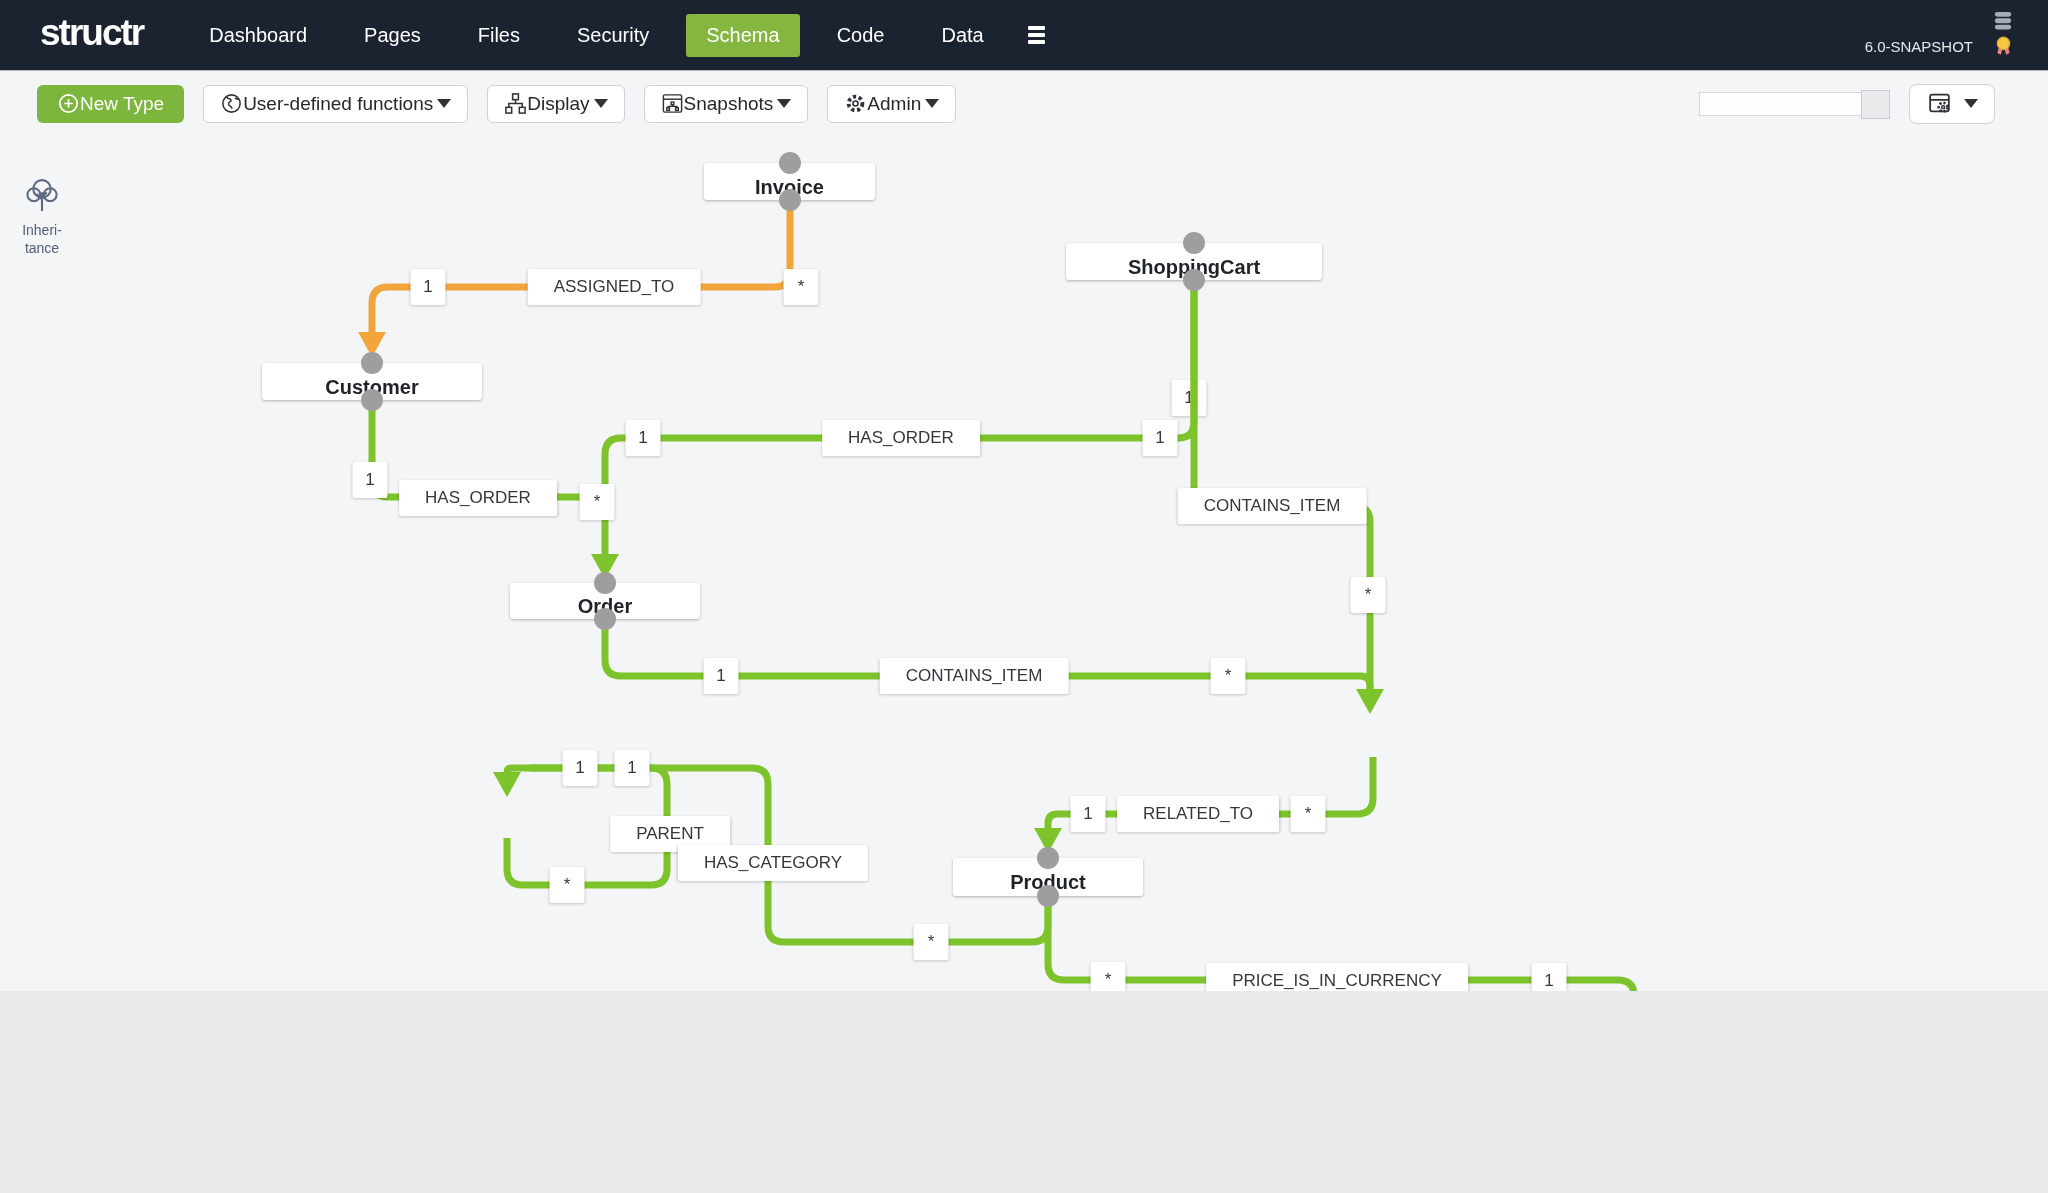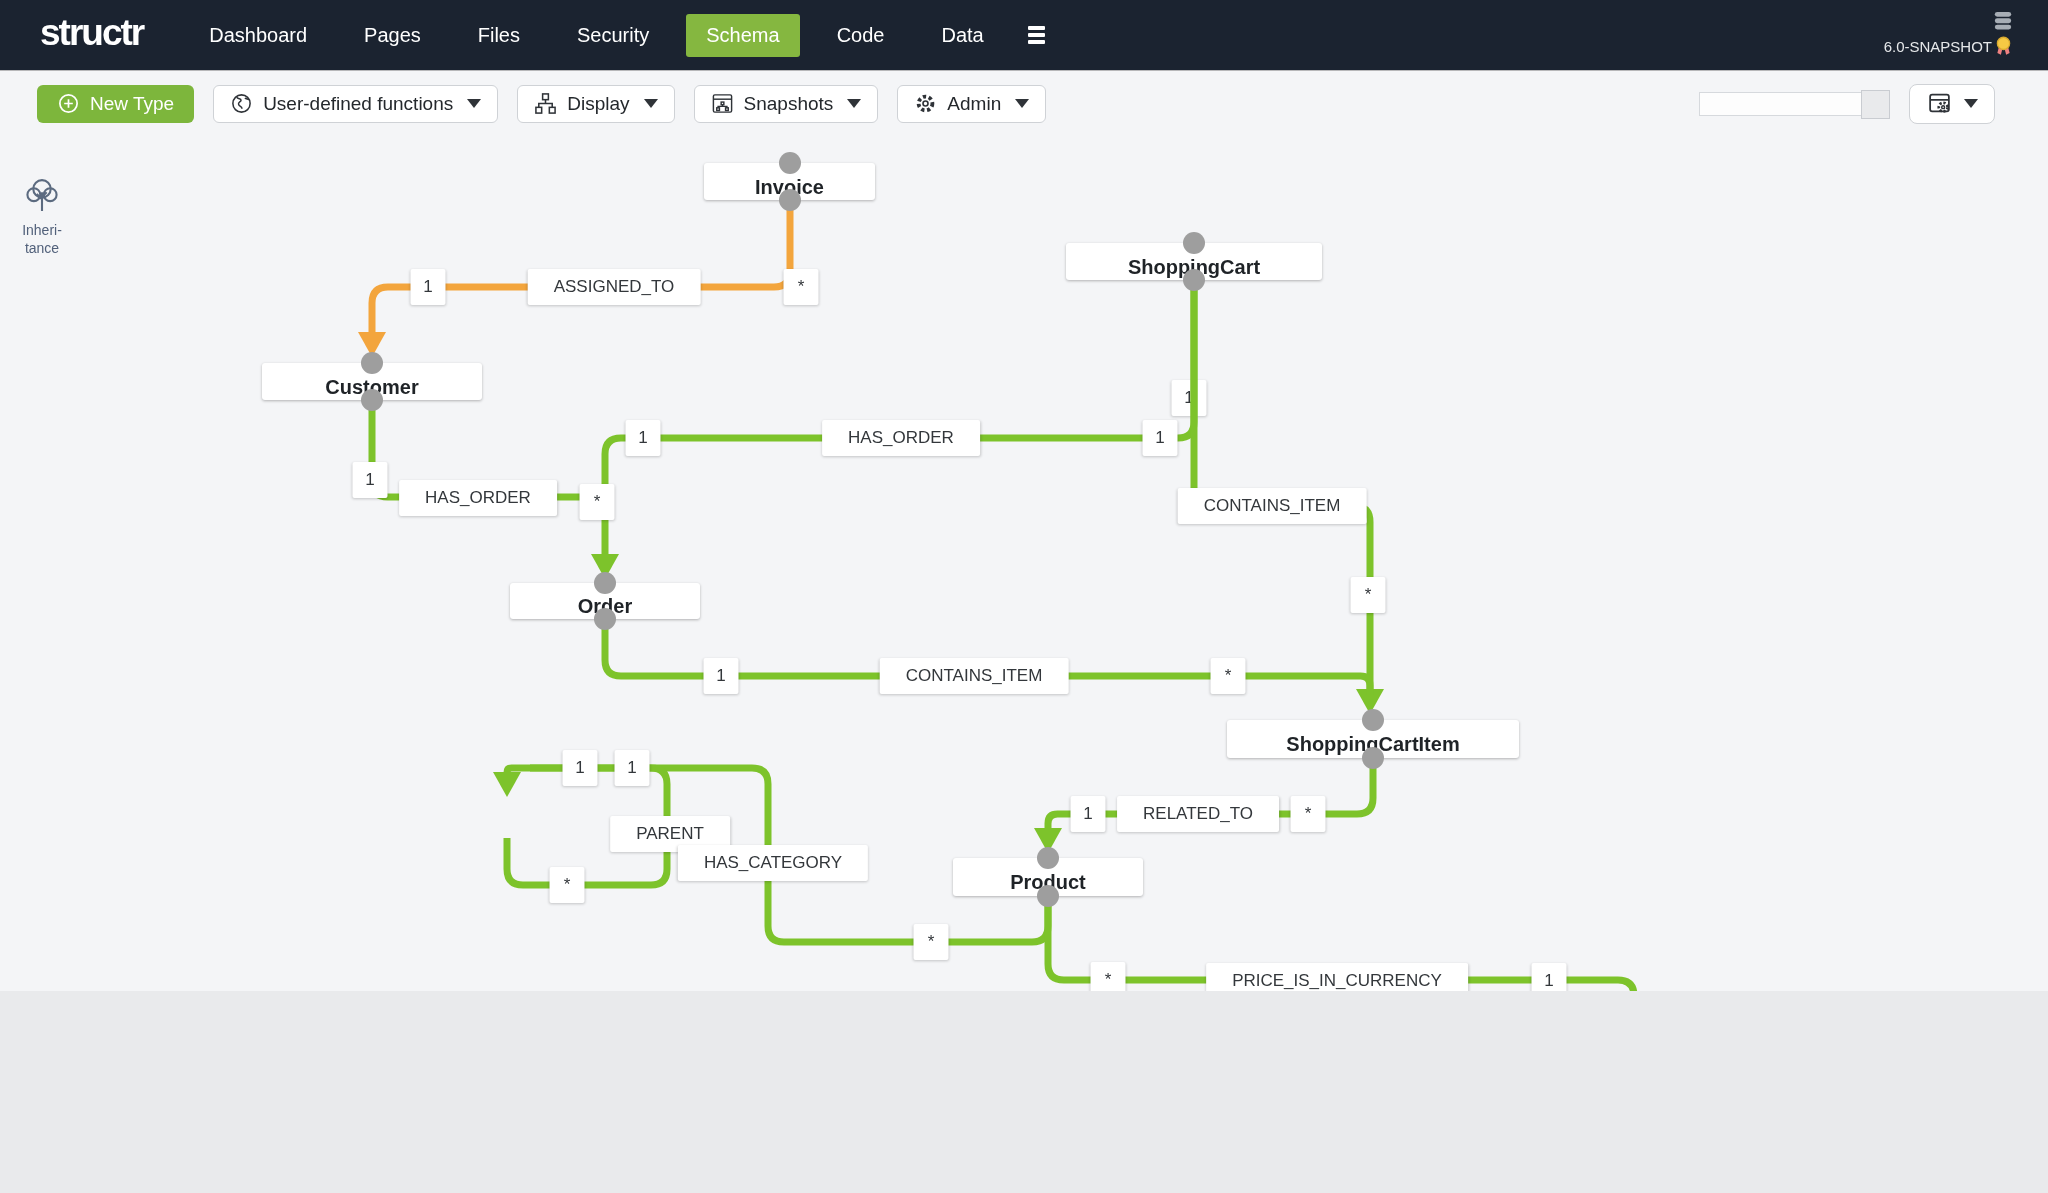--- a/index.html
+++ b/index.html
@@ -8,26 +8,26 @@
   
   header{position:absolute;top:0;left:0;width:100%;height:70px;background:#1b2330;z-index:10;
          display:flex;align-items:center;box-shadow:0 1px 0 rgba(0,0,0,.25);}
   .logo{color:#fff;font-size:37px;font-weight:700;letter-spacing:-2px;margin:0 46px 4px 40px;cursor:pointer;}
   nav{display:flex;align-items:center;gap:17px;}
   .nav-item{color:#fff;font-size:20px;padding:10px 20px;border-radius:3px;cursor:pointer;white-space:nowrap;}
   .nav-item.active{background:#85b740;}
   .burger{display:flex;flex-direction:column;gap:3px;margin-left:18px;padding:6px;cursor:pointer;}
   .burger i{display:block;width:17px;height:4px;background:#fff;border-radius:1px;}
   .nav-right{margin-left:auto;display:flex;align-items:flex-end;gap:4px;padding:6px 34px 8px 0;flex-direction:column;}
-  .ver-row{display:flex;align-items:center;gap:1px;}
+  .ver-row{display:flex;align-items:center;gap:20px;}
   .version{color:#e6e8ea;font-size:15px;}
 
   
   .toolbar{position:absolute;top:70px;left:0;width:100%;height:67px;z-index:9;display:flex;align-items:center;}
-  .btn{display:flex;align-items:center;gap:10px;height:38px;border-radius:6px;font-size:19px;cursor:pointer;box-sizing:border-box;}
+  .btn{display:flex;align-items:center;height:38px;border-radius:6px;font-size:19px;cursor:pointer;box-sizing:border-box;}
   .btn-green{background:#7db63c;color:#fff;border:none;padding:0 20px;margin-left:37px;}
   .btn-white{background:#fff;color:#24282c;border:1px solid #cfd2d6;padding:0 16px;margin-left:19px;}
   .caret{width:0;height:0;border-left:7px solid transparent;border-right:7px solid transparent;border-top:9px solid #2f3338;margin-left:4px;}
   .toolbar-right{margin-left:auto;display:flex;align-items:center;gap:20px;padding-right:53px;}
   .slider-track{position:relative;width:188px;height:22px;background:#fdfdfd;border:1px solid #d6d9dd;cursor:pointer;}
   .slider-handle{position:absolute;right:-2px;top:-3px;width:27px;height:27px;background:#e9eaec;border:1px solid #c9ccd1;}
   .layout-btn{width:84px;height:38px;background:#fff;border:1px solid #cfd2d6;border-radius:8px;
               display:flex;align-items:center;justify-content:center;gap:8px;cursor:pointer;}
 
   
@@ -234,25 +234,20 @@
       <div class="node" style="left: 262px; top: 363px; width: 220px; height: 37px;">
         <span>Customer</span>
         <div class="dot" style="left: 99px; top: -11px; background: rgb(158, 158, 158);"></div>
         <div class="dot" style="left: 99px; top: 26px; background: rgb(158, 158, 158);"></div>
       </div>
       <div class="node" style="left: 510px; top: 583px; width: 190px; height: 36px;">
         <span>Order</span>
         <div class="dot" style="left: 84px; top: -11px; background: rgb(158, 158, 158);"></div>
         <div class="dot" style="left: 84px; top: 25px; background: rgb(158, 158, 158);"></div>
       </div>
-      <div class="node" style="left: 1227px; top: 720px; width: 292px; height: 38px;">
-        <span>ShoppingCartItem</span>
-        <div class="dot" style="left: 135px; top: -11px; background: rgb(158, 158, 158);"></div>
-        <div class="dot" style="left: 135px; top: 27px; background: rgb(158, 158, 158);"></div>
-      </div>
       <div class="node" style="left: 953px; top: 858px; width: 190px; height: 38px;">
         <span>Product</span>
         <div class="dot" style="left: 84px; top: -11px; background: rgb(158, 158, 158);"></div>
         <div class="dot" style="left: 84px; top: 27px; background: rgb(158, 158, 158);"></div>
       </div>
       <div class="node" style="left: 1526px; top: 1055px; width: 216px; height: 38px;">
         <span>Currency</span>
         <div class="dot" style="left: 97px; top: -11px; background: rgb(158, 158, 158);"></div>
         <div class="dot" style="left: 97px; top: 27px; background: rgb(158, 158, 158);"></div>
       </div>

